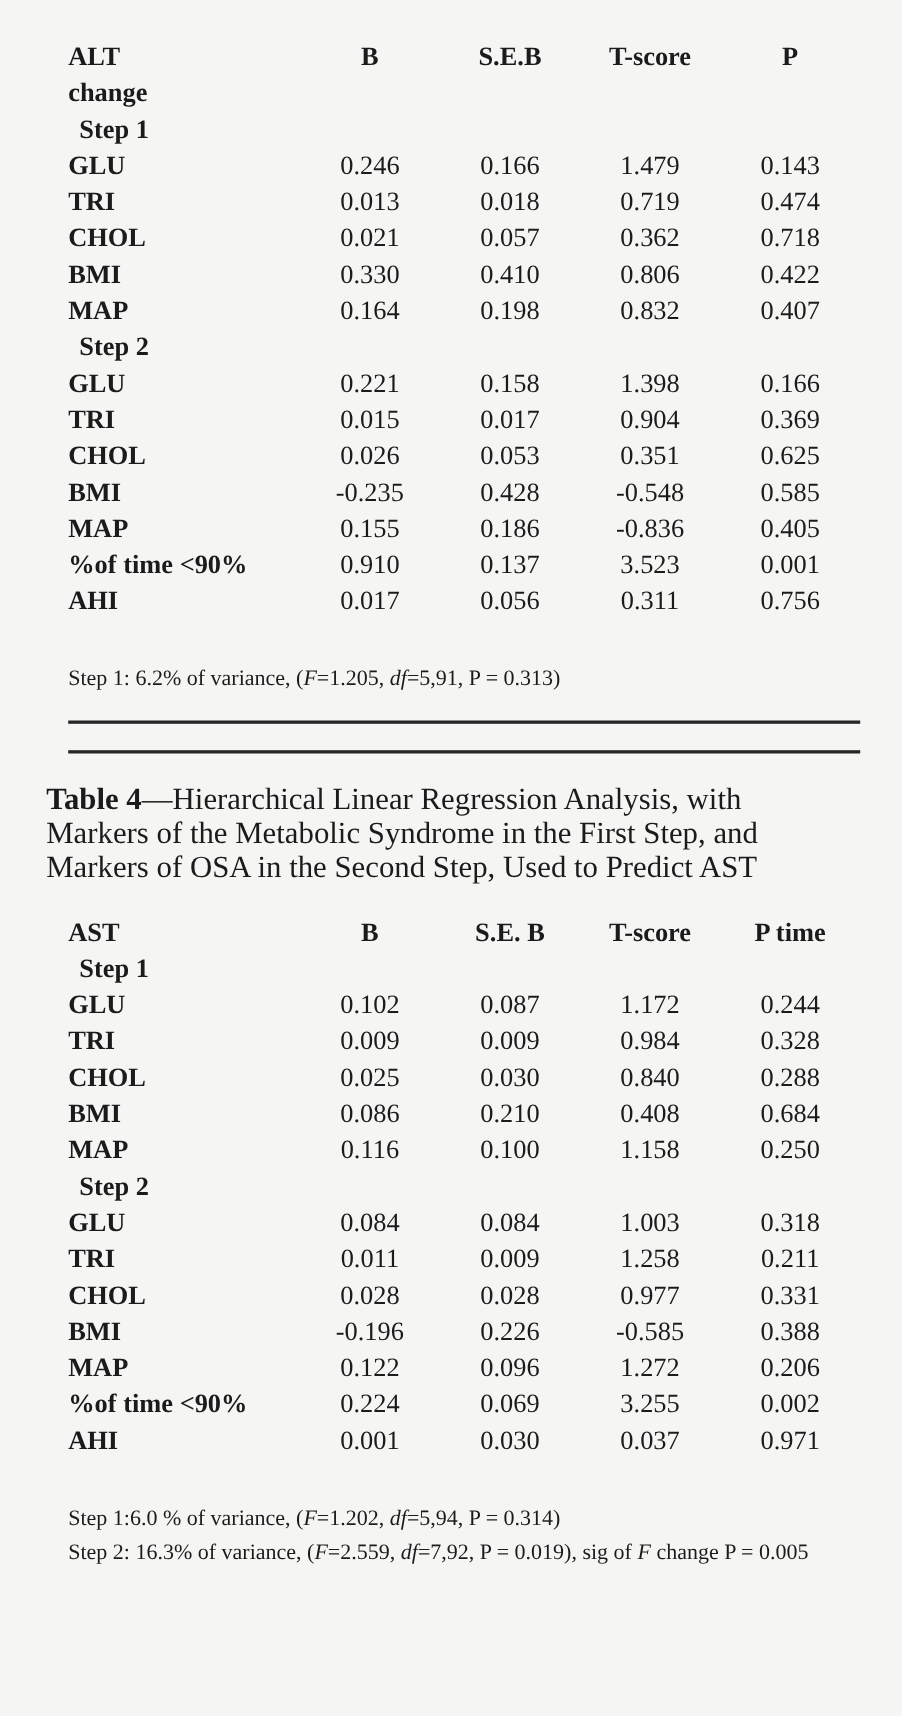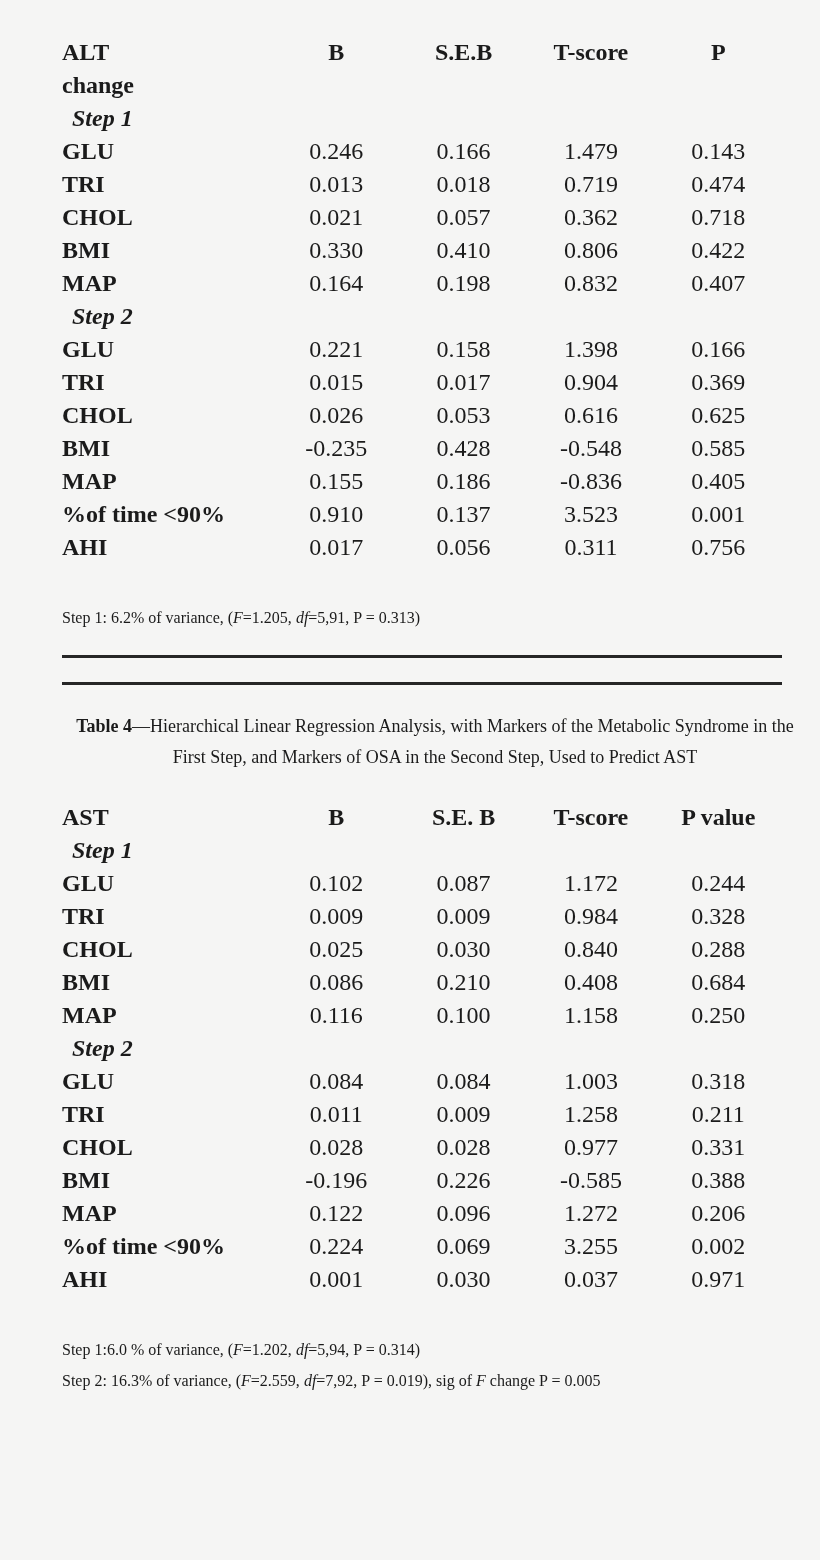--- a/index.html
+++ b/index.html
@@ -55,45 +55,44 @@
     font-weight: bold;
   }
   td.v-num {
     text-align: center;
     font-weight: normal;
   }
   tr.step-row td.step-label {
     text-align: left;
     padding-left: 10px;
     font-weight: bold;
-    font-style: italic;
   }
 
   
   .rule {
     height: 3px;
     background: #262626;
     width: 720px;
     margin-left: 48px;
   }
 
   
   .footnote {
     width: 722px;
     margin-left: 48px;
-    font-size: 16px;
+    font-size: 20px;
     line-height: 31px;
     text-align: left;
   }
   .caption {
     width: 722px;
-    margin-left: 60px;
-    font-size: 18px;
+    margin-left: 28px;
+    font-size: 28px;
     line-height: 31px;
-    text-align: center;
+    text-align: left;
   }
   .caption .cap-strong { font-weight: bold; }
   .ital { font-style: italic; }
 
   .sp-a { height: 22px; }
   .sp-b { height: 38px; }
   .sp-c { height: 22px; }
   .sp-d { height: 24px; }
   .sp-e { height: 26px; }
 </style>
@@ -192,21 +191,21 @@
         <td class="v-label">TRI</td>
         <td class="v-num">0.015</td>
         <td class="v-num">0.017</td>
         <td class="v-num">0.904</td>
         <td class="v-num">0.369</td>
       </tr>
       <tr>
         <td class="v-label">CHOL</td>
         <td class="v-num">0.026</td>
         <td class="v-num">0.053</td>
-        <td class="v-num">0.616</td>
+        <td class="v-num">0.351</td>
         <td class="v-num">0.625</td>
       </tr>
       <tr>
         <td class="v-label">BMI</td>
         <td class="v-num">-0.235</td>
         <td class="v-num">0.428</td>
         <td class="v-num">-0.548</td>
         <td class="v-num">0.585</td>
       </tr>
       <tr>
@@ -256,21 +255,21 @@
         <col class="c-num">
         <col class="c-num">
         <col class="c-num">
     </colgroup>
     <thead>
       <tr>
         <th class="h-label">AST</th>
         <th class="h-num">B</th>
         <th class="h-num">S.E. B</th>
         <th class="h-num">T-score</th>
-        <th class="h-num">P value</th>
+        <th class="h-num">P time</th>
       </tr>
     </thead>
     <tbody>
       <tr class="step-row">
         <td class="step-label">Step 1</td>
         <td class="v-num"></td>
         <td class="v-num"></td>
         <td class="v-num"></td>
         <td class="v-num"></td>
       </tr>

